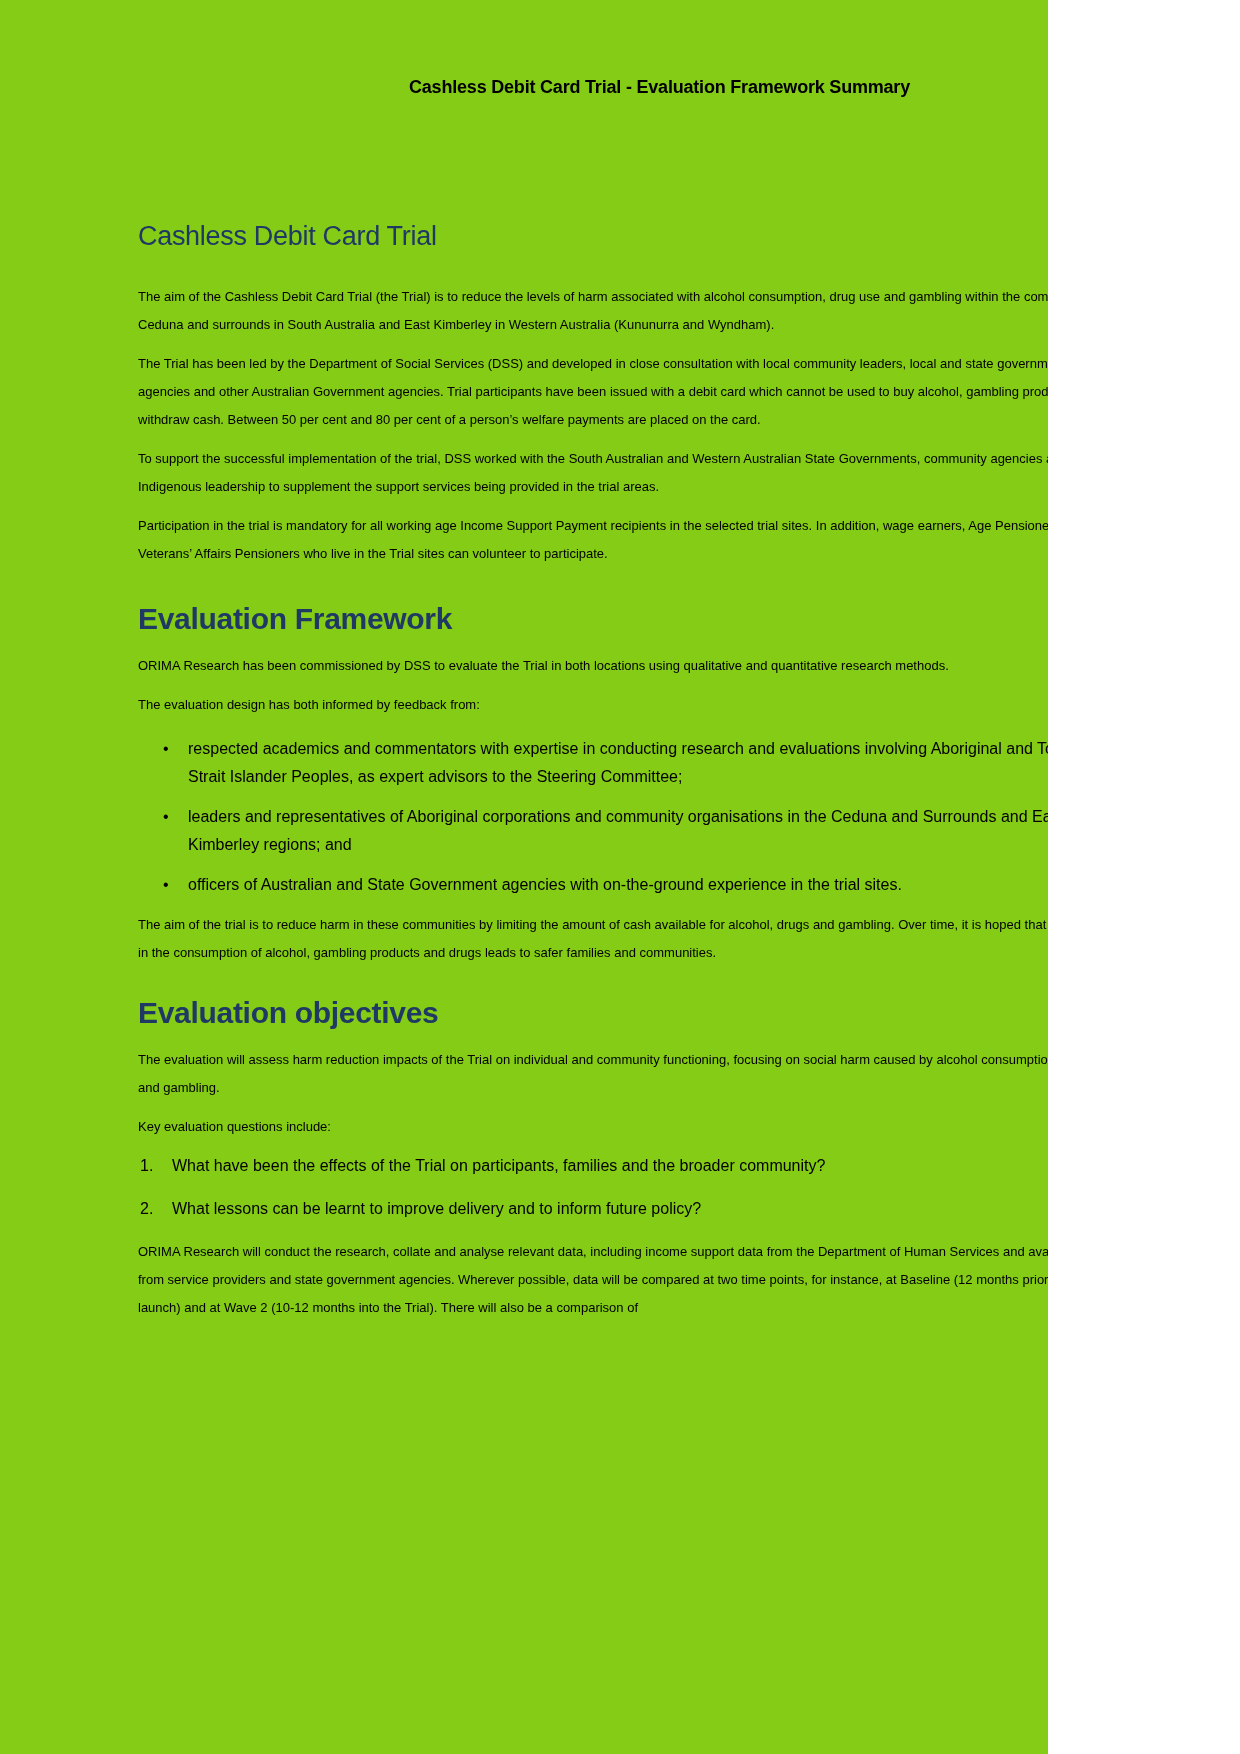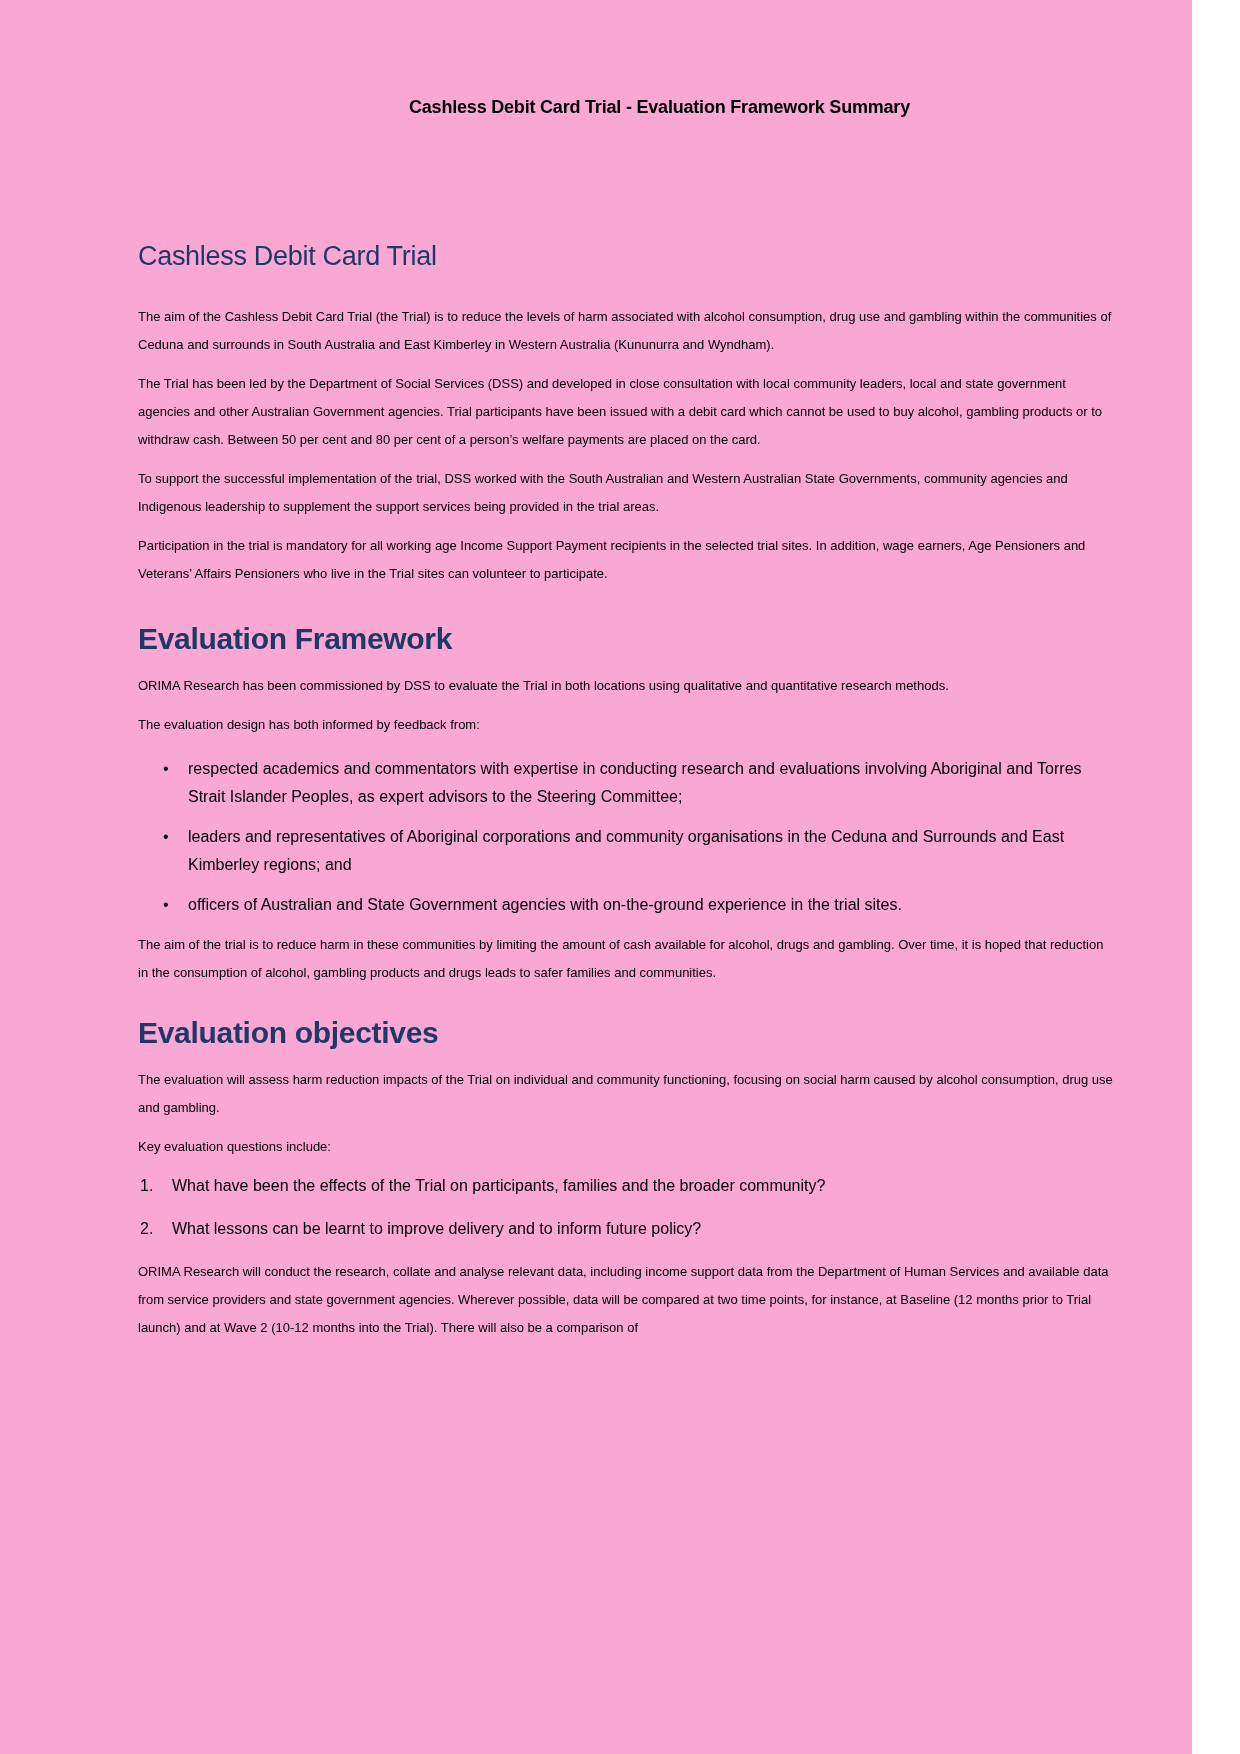--- a/index.html
+++ b/index.html
@@ -1,22 +1,22 @@
 <!DOCTYPE html>
 <html><head>
 <meta charset="utf-8">
 <style>
   html, body { margin: 0; padding: 0; background: #ffffff; }
   .page {
     position: relative;
-    width: 1192px;
+    width: 1048px;
     height: 1754px;
-    background: #f9a8d4;
+    background: #84cc16;
     box-sizing: border-box;
-    padding: 96px 127px 0 138px;
+    padding: 76px 127px 0 138px;
     font-family: "Liberation Sans", sans-serif;
     color: #000000;
     overflow: hidden;
   }
   .content { width: 975px; }
   .running-header {
     font-size: 18px;
     font-weight: bold;
     line-height: 22px;
     text-align: center;

